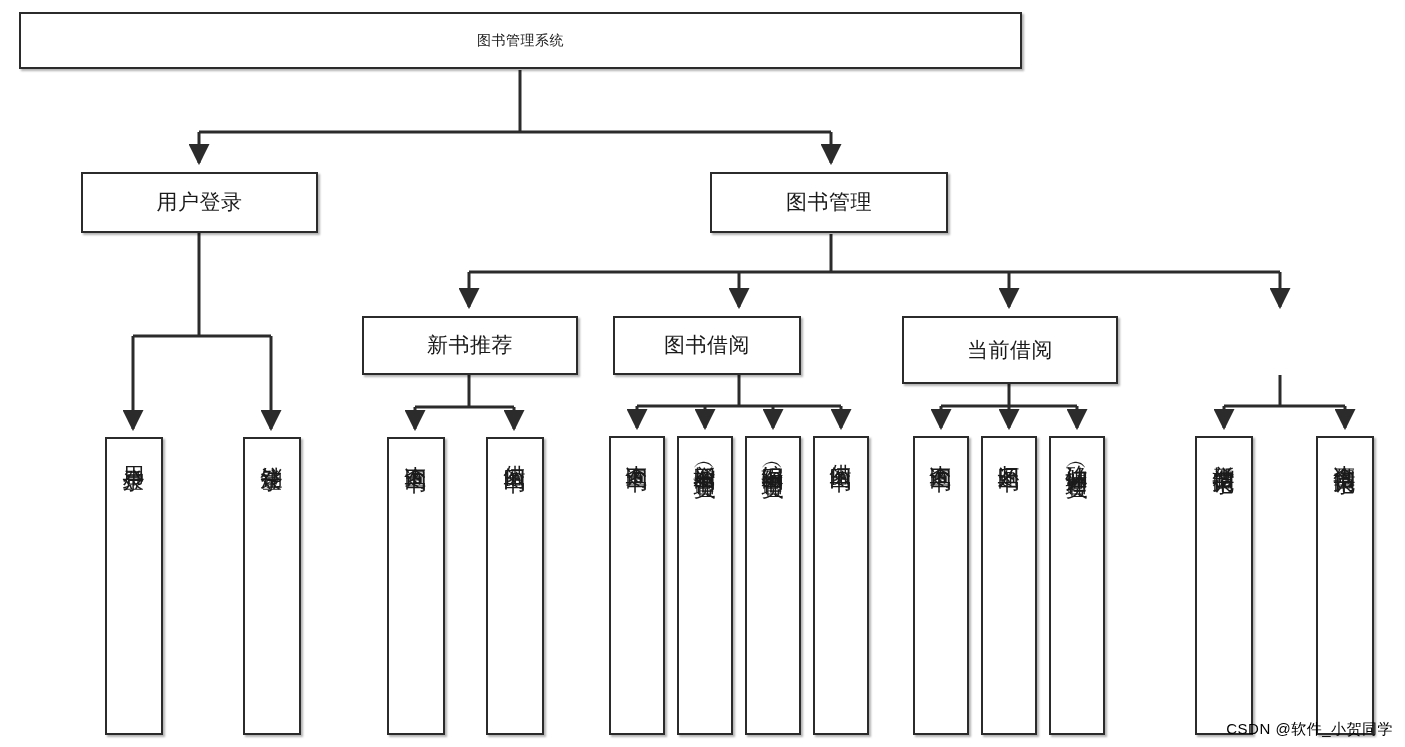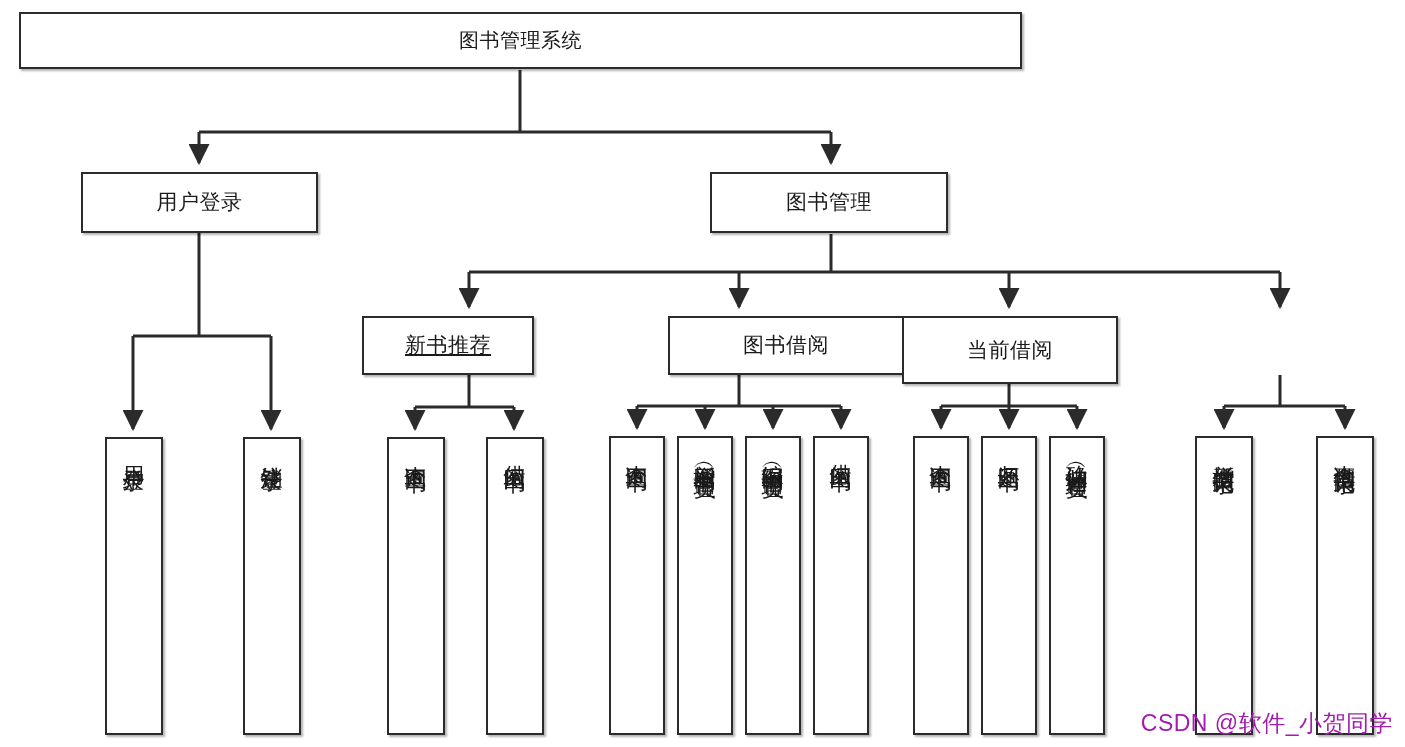--- a/index.html
+++ b/index.html
@@ -50,27 +50,27 @@
     align-items: flex-start;
     padding-top: 9px;
   }
   .node.vert .label {
     writing-mode: vertical-rl;
     text-orientation: upright;
     font-size: 22px;
     letter-spacing: 2px;
     line-height: 1.05;
   }
-  .node.root .label { font-size: 20px; }
+  .node.root .label { font-size: 14px; }
   #watermark {
     position: absolute;
     right: 12px;
     bottom: 8px;
-    font-size: 23px;
-    color: #a21caf;
+    font-size: 15px;
+    color: #000000;
     letter-spacing: 0.5px;
     z-index: 3;
     white-space: nowrap;
   }
 </style>
 </head>
 <body>
 
 <div id="canvas">
 
@@ -128,24 +128,24 @@
     <span class="label">图书管理系统</span>
   </div>
 
   <div class="node horiz" style="left:81px; top:172px; width:237px; height:61px;">
     <span class="label">用户登录</span>
   </div>
   <div class="node horiz" style="left:710px; top:172px; width:238px; height:61px;">
     <span class="label">图书管理</span>
   </div>
 
-  <div class="node horiz" style="left:362px; top:316px; width:172px; height:59px;text-decoration:underline;">
+  <div class="node horiz" style="left:362px; top:316px; width:216px; height:59px;">
     <span class="label">新书推荐</span>
   </div>
-  <div class="node horiz" style="left:668px; top:316px; width:236px; height:59px;">
+  <div class="node horiz" style="left:613px; top:316px; width:188px; height:59px;">
     <span class="label">图书借阅</span>
   </div>
   <div class="node horiz" style="left:902px; top:316px; width:216px; height:68px;">
     <span class="label">当前借阅</span>
   </div>
 
   <div class="node vert" style="left:105px; top:437px; width:58px; height:298px;">
     <span class="label">用户登录</span>
   </div>
   <div class="node vert" style="left:243px; top:437px; width:58px; height:298px;">

